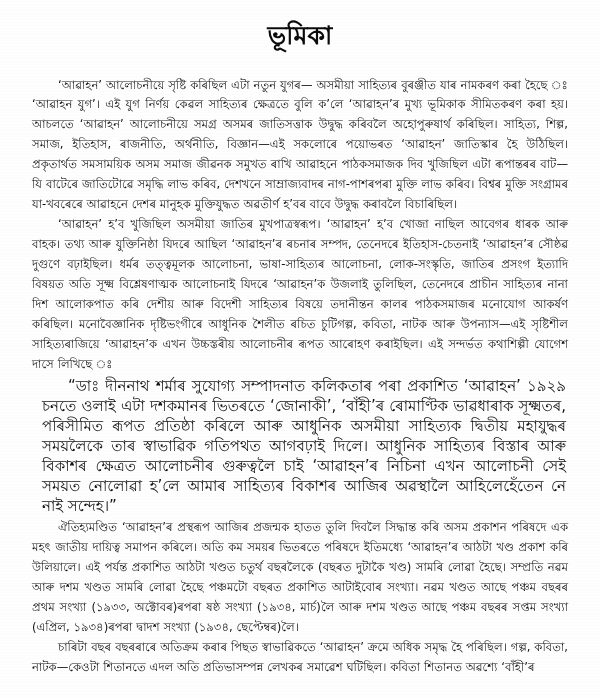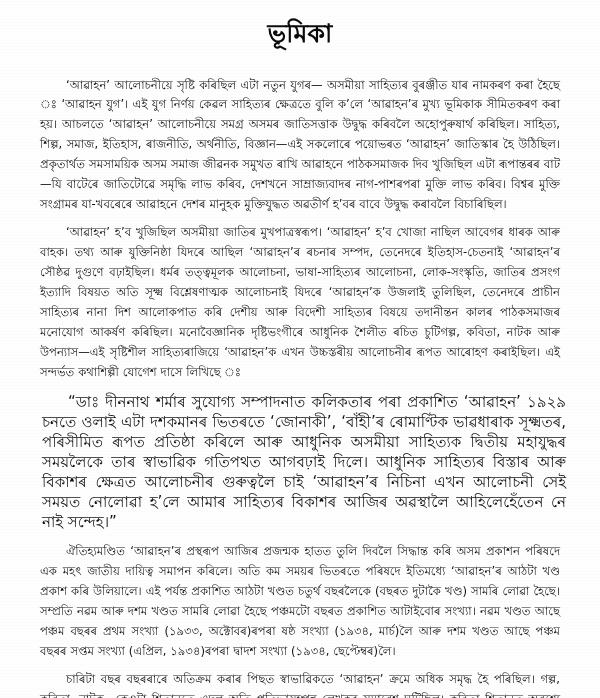--- a/index.html
+++ b/index.html
@@ -26,28 +26,27 @@
   .page-title {
     text-align: center;
     font-size: 25px;
     font-weight: 700;
     line-height: 1.1;
     margin: 0;
     padding-top: 22px;
     padding-bottom: 0;
     letter-spacing: 0.2px;
     color: #0a0a0a;
-    font-family: Liberation Mono, monospace;
   }
   .body-col {
     padding: 0 32px 0 32px;
     margin-top: 26px;
   }
   p.para {
-    margin: 8px;
+    margin: 0;
     font-size: 11.6px;
     line-height: 19.95px;
     text-align: justify;
     text-justify: inter-word;
     text-indent: 26px;
     color: #121212;
     word-spacing: 0.2px;
     -webkit-font-smoothing: antialiased;
   }
   p.para.first {

